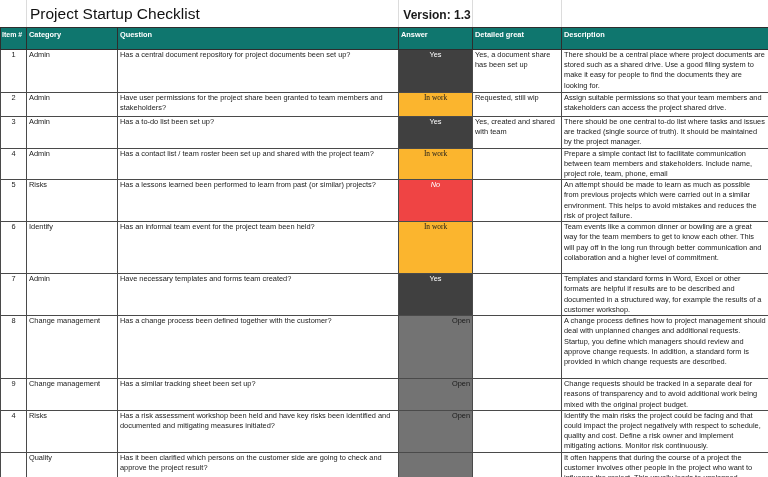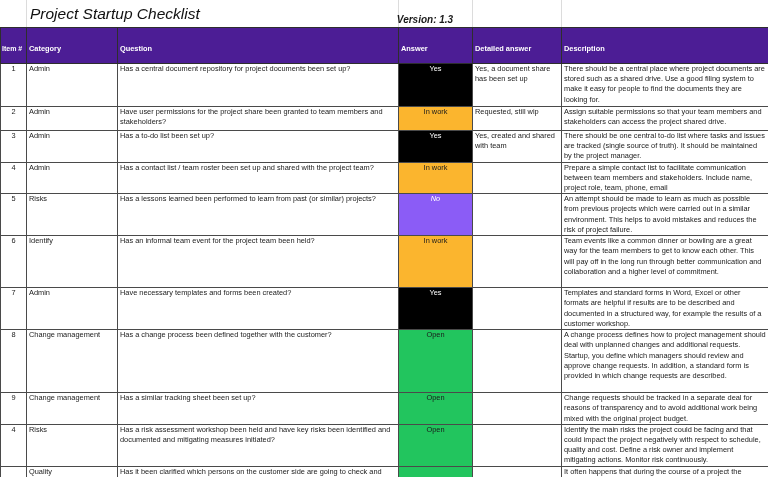--- a/index.html
+++ b/index.html
@@ -1,32 +1,32 @@
 <!DOCTYPE html>
 <html><head>
   <meta charset="utf-8">
   <style>
     html, body { margin: 0; padding: 0; background: #ffffff; }
     body { width: 768px; height: 477px; overflow: hidden; position: relative;
            font-family: "Liberation Sans", sans-serif; color: #1a1a1a; }
-    .titlebar { position: absolute; left: 0; top: 0; width: 768px; height: 27px; border-bottom: 1px solid #14532d; font-style: italic; }
+    .titlebar { position: absolute; left: 0; top: 0; width: 768px; height: 27px; border-bottom: 1px solid #14532d; }
     .titlebar .c { position: absolute; top: 0; height: 27px; border-left: 1px solid #dcdcdc; }
     .title { position: absolute; left: 30px; top: 5px; font-size: 15.5px; color: #111; white-space: nowrap; }
-    .version { position: absolute; left: 388px; width: 74px; top: 8px; font-size: 10px; font-weight: bold; text-align: center; margin-top: 6px; }
+    .version { position: absolute; left: 400px; width: 74px; top: 8px; font-size: 12px; font-weight: bold; text-align: center; }
 
     table.grid { position: absolute; left: 0; top: 27px; border-collapse: collapse; table-layout: fixed; width: 768px; }
     table.grid th, table.grid td { border: 1px solid #4a4a4a; padding: 0 2px; font-size: 7.4px; line-height: 10.2px; vertical-align: top; overflow: hidden; }
-    table.grid thead th { background: #4c1d95; color: #ffffff; font-weight: bold; height: 19px; text-align: left; padding-top: 16px; border-color: #2e2e2e; }
+    table.grid thead th { background: #0f766e; color: #ffffff; font-weight: bold; height: 19px; text-align: left; padding-top: 2px; border-color: #2e2e2e; }
     table.grid thead th.center { }
     td.num { text-align: center; vertical-align: middle; font-size: 7.6px; }
     td.ans { text-align: center; vertical-align: middle; font-size: 7.6px; }
-    td.ans.yes { background: #000000; color: #ffffff; }
-    td.ans.inwork { background: #fbb52e; color: #1a1a1a; }
-    td.ans.no { background: #8b5cf6; color: #ffffff; font-style: italic; }
-    td.ans.open { background: #22c55e; color: #1a1a1a; }
+    td.ans.yes { background: #404040; color: #ffffff; }
+    td.ans.inwork { background: #fbb52e; color: #1a1a1a; font-family: Liberation Serif, serif; }
+    td.ans.no { background: #ef4444; color: #ffffff; font-style: italic; }
+    td.ans.open { background: #737373; color: #1a1a1a; text-align: right; }
     td.desc { padding-left: 2px; }
     .u { }
   </style>
 </head>
 <body>
 
 <div class="titlebar">
   <div class="c" style="left:26px"></div>
   <div class="c" style="left:398px"></div>
   <div class="c" style="left:472px"></div>
@@ -43,21 +43,21 @@
     <col style="width:74px">
       <col style="width:89px">
       <col style="width:207px">
   </colgroup>
   <thead>
     <tr>
       <th style="padding-left:1px;font-size:7px">Item #</th>
       <th>Category</th>
       <th>Question</th>
       <th class="center">Answer</th>
-      <th class="center">Detailed answer</th>
+      <th class="center">Detailed great</th>
       <th>Description</th>
     </tr>
   </thead>
   <tbody>
     <tr style="height:43px">
       <td class="num">1</td>
       <td>Admin</td>
       <td>Has a central document repository for project documents been set up?</td>
       <td class="ans yes">Yes</td>
       <td>Yes, a document share has been set up</td>
@@ -99,21 +99,21 @@
       <td class="num">6</td>
       <td>Identify</td>
       <td>Has an informal team event for the project team been held?</td>
       <td class="ans inwork">In work</td>
       <td></td>
       <td class="desc">Team events like a common dinner or bowling are a great way for the team members to get to know each other. This will pay off in the long run through better communication and collaboration and a higher level of commitment.</td>
     </tr>
     <tr style="height:42px">
       <td class="num">7</td>
       <td>Admin</td>
-      <td>Have necessary templates and forms been created?</td>
+      <td>Have necessary templates and forms team created?</td>
       <td class="ans yes">Yes</td>
       <td></td>
       <td class="desc">Templates and standard forms in Word, Excel or other formats are helpful if results are to be described and documented in a structured way, for example the results of a customer workshop.</td>
     </tr>
     <tr style="height:63px">
       <td class="num">8</td>
       <td>Change management</td>
       <td>Has a change process been defined together with the customer?</td>
       <td class="ans open">Open</td>
       <td></td>

